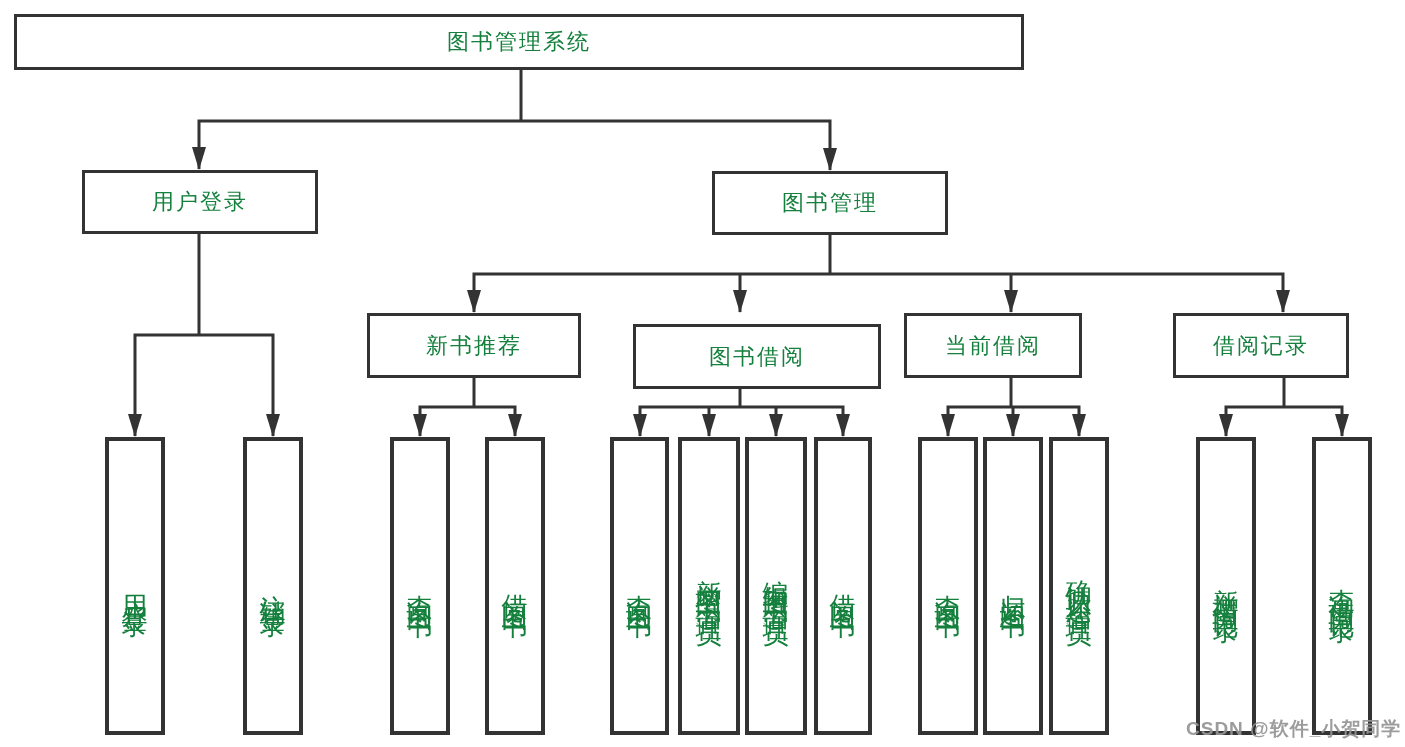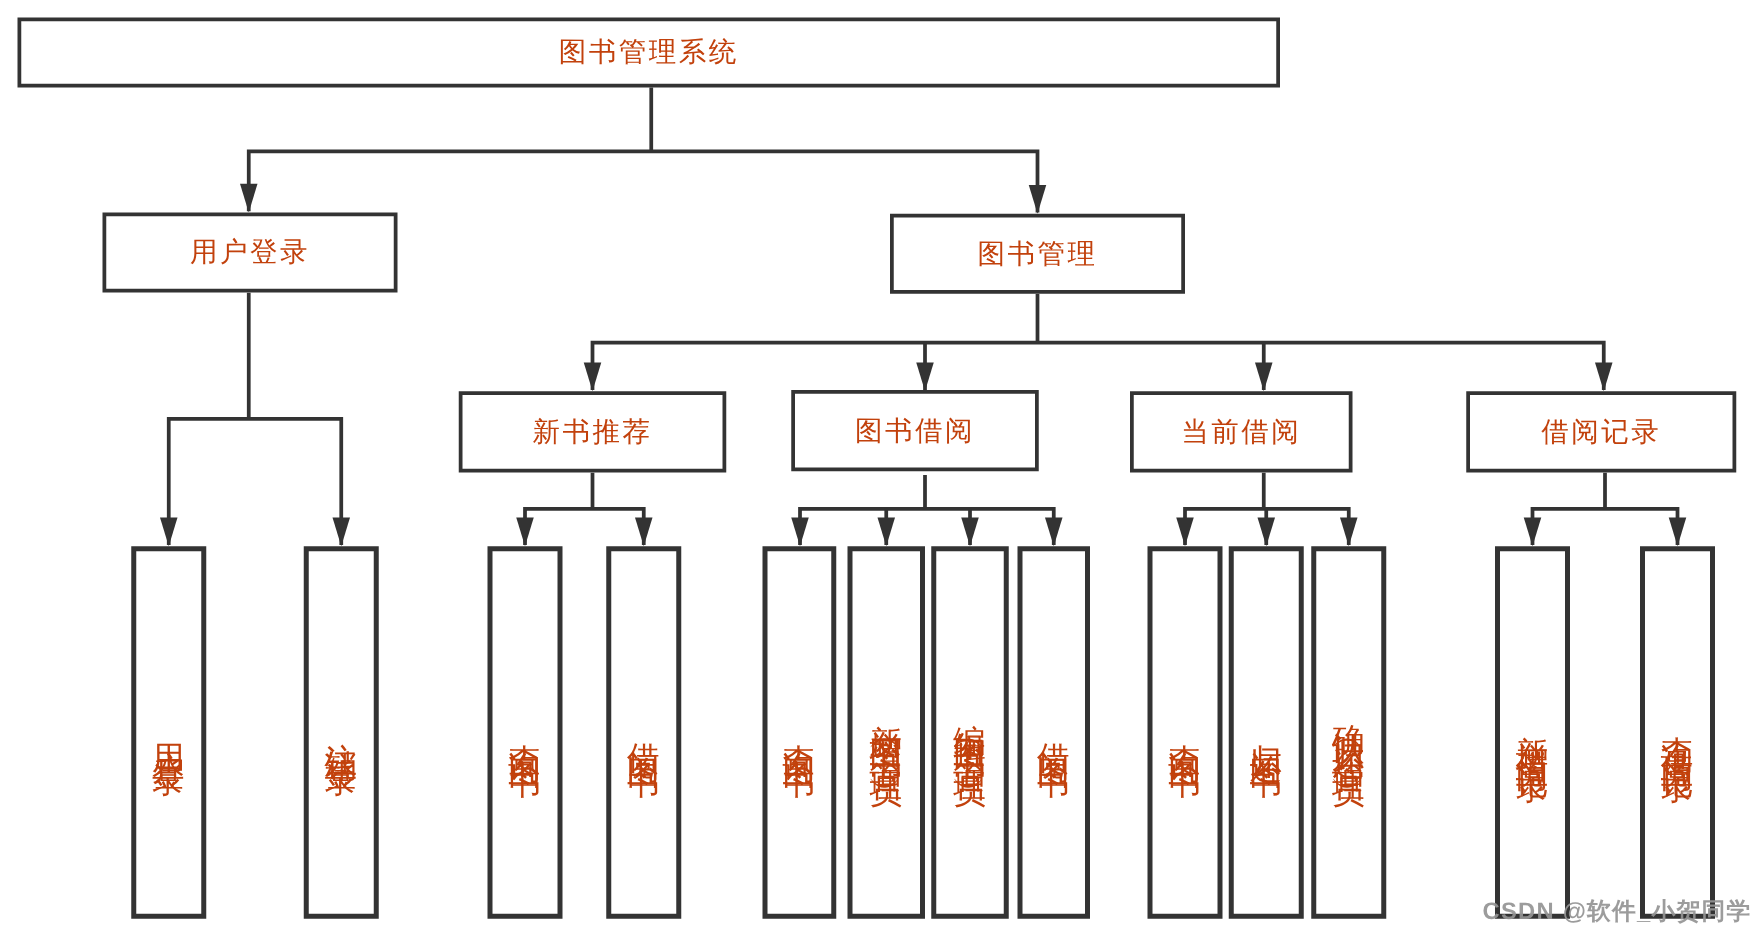--- a/index.html
+++ b/index.html
@@ -3,21 +3,21 @@
 <meta charset="utf-8">
 <style>
   html,body{margin:0;padding:0;background:#fff;}
   #canvas{
     position:relative;width:1405px;height:747px;background:#ffffff;overflow:hidden;
     font-family:"Liberation Sans","DejaVu Sans",sans-serif;
   }
   svg.wires{position:absolute;left:0;top:0;width:1405px;height:747px;pointer-events:none;}
   .box{
     position:absolute;box-sizing:border-box;background:#ffffff;
-    border:3px solid #333333;color:#c2410c;
+    border:3px solid #333333;color:#15803d;
     display:flex;align-items:center;justify-content:center;
     text-align:right;line-height:1;
   }
   .h{font-size:22px;letter-spacing:2px;}
   .v{
     top:437px;height:298px;border-width:4px;
     writing-mode:vertical-rl;text-orientation:mixed;
     font-size:26px;letter-spacing:6px;
   }
   .watermark{
@@ -82,23 +82,23 @@
       <polygon points="1335,414 1349,414 1342,437"></polygon>
     </g>
   </svg>
 
   <div class="box h" style="left:14px;top:14px;width:1010px;height:56px">图书管理系统</div>
 
   <div class="box h" style="left:82px;top:170px;width:236px;height:64px">用户登录</div>
   <div class="box h" style="left:712px;top:171px;width:236px;height:64px">图书管理</div>
 
   <div class="box h" style="left:367px;top:313px;width:214px;height:65px">新书推荐</div>
-  <div class="box h" style="left:633px;top:312px;width:198px;height:65px">图书借阅</div>
+  <div class="box h" style="left:633px;top:324px;width:248px;height:65px">图书借阅</div>
   <div class="box h" style="left:904px;top:313px;width:178px;height:65px">当前借阅</div>
-  <div class="box h" style="left:1173px;top:313px;width:216px;height:65px">借阅记录</div>
+  <div class="box h" style="left:1173px;top:313px;width:176px;height:65px">借阅记录</div>
 
   <div class="box v" style="left:105px;width:60px">用户登录</div>
   <div class="box v" style="left:243px;width:60px">注销登录</div>
 
   <div class="box v" style="left:390px;width:60px">查询图书</div>
   <div class="box v" style="left:485px;width:60px">借阅图书</div>
 
   <div class="box v" style="left:610px;width:59px">查询图书</div>
   <div class="box v" style="left:678px;width:62px">新增图书（管理员）</div>
   <div class="box v" style="left:745px;width:62px">编辑图书（管理员）</div>

